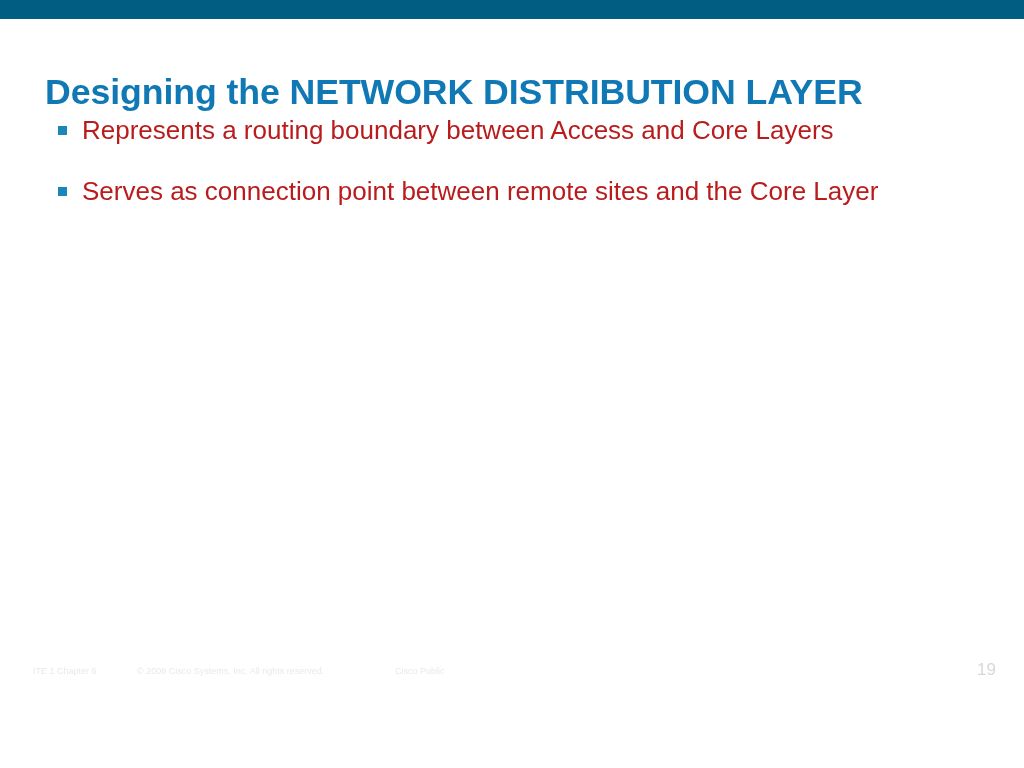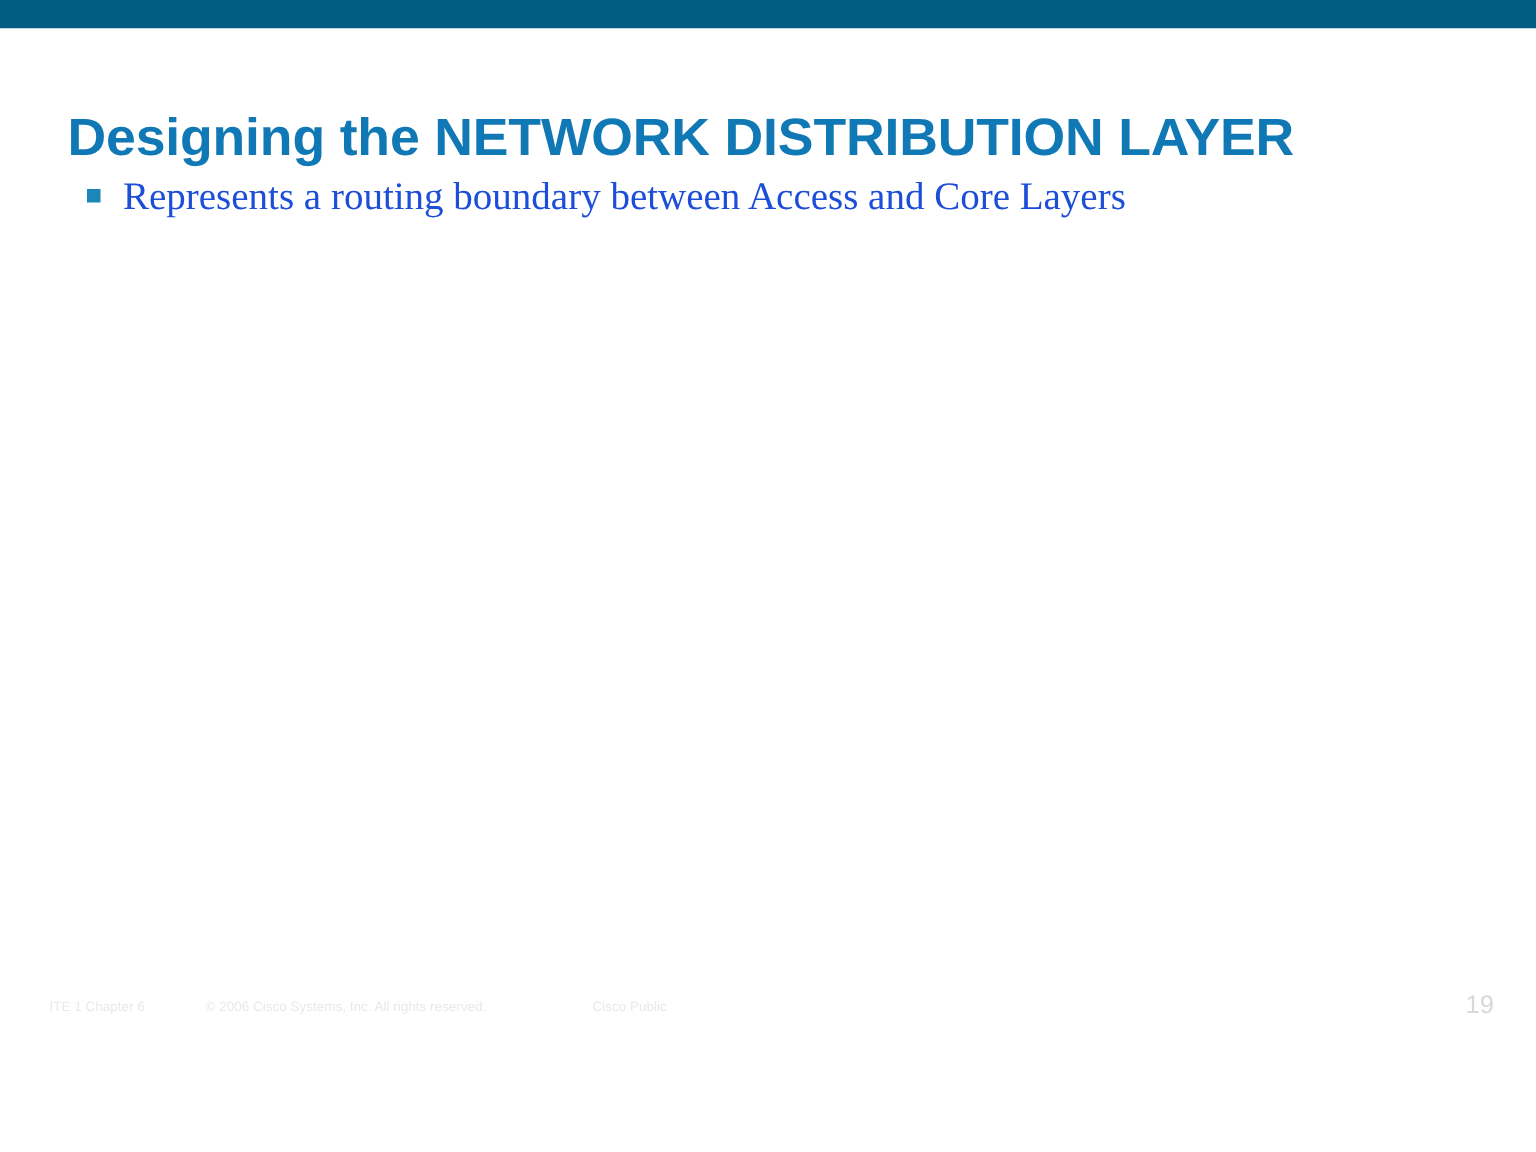--- a/index.html
+++ b/index.html
@@ -58,22 +58,22 @@
     width: 900px;
     list-style: none;
     margin: 0;
     padding: 0;
   }
 
   .bullet-item {
     position: relative;
     padding-left: 27px;
     margin-bottom: 22px;
-    color: #1d4ed8;
-    font-family: Liberation Serif, serif;
+    color: #b91c1c;
+    font-family: Liberation Sans, sans-serif;
     font-size: 26px;
     font-weight: normal;
     line-height: 39px;
     max-width: 845px;
   }
 
   .bullet-item:last-child {
     margin-bottom: 0;
   }
 
@@ -133,20 +133,24 @@
 
   <h1 class="slide-title">Designing the NETWORK DISTRIBUTION LAYER</h1>
 
   <ul class="bullet-list">
 
     <li class="bullet-item">
       <span class="bullet-marker"></span>
       <span class="bullet-text">Represents a routing boundary between Access and Core Layers</span>
     </li>
 
+    <li class="bullet-item">
+      <span class="bullet-marker"></span>
+      <span class="bullet-text">Serves as connection point between remote sites and the Core Layer</span>
+    </li>
 
 
   </ul>
 
   <div class="footer">
     <span class="footer-text footer-chapter">ITE 1 Chapter 6</span>
     <span class="footer-text footer-copyright">© 2006 Cisco Systems, Inc. All rights reserved.</span>
     <span class="footer-text footer-public">Cisco Public</span>
     <span class="footer-page">19</span>
   </div>

